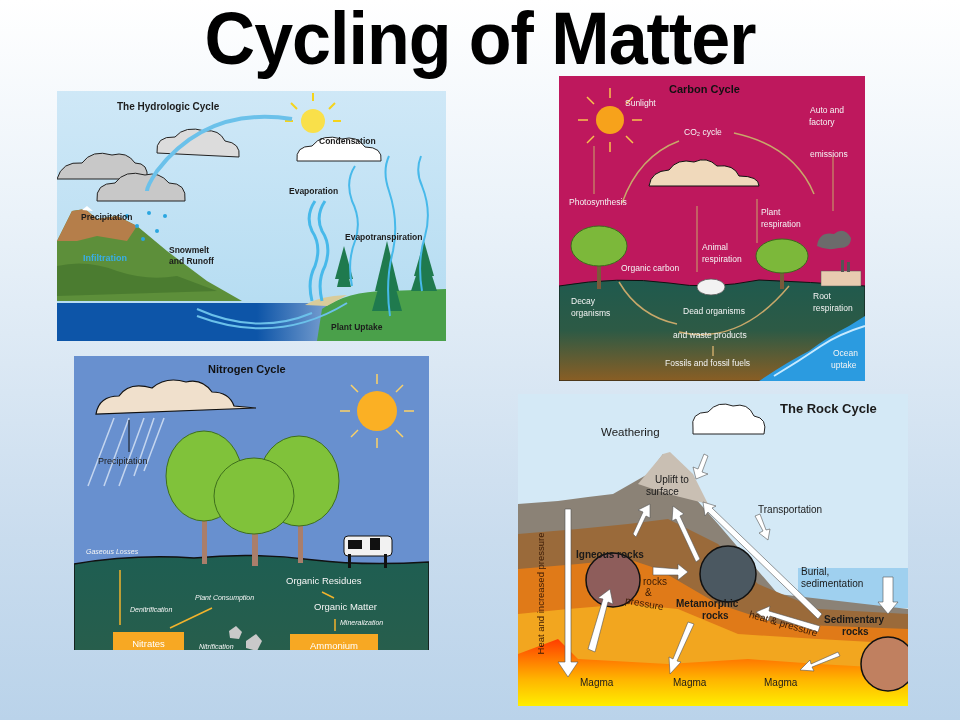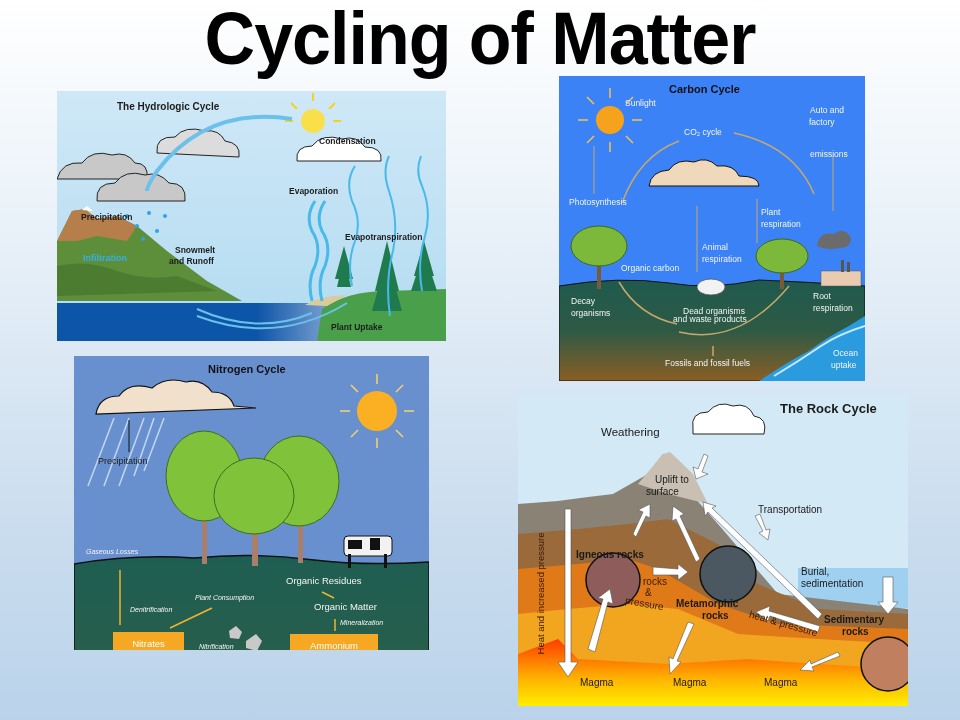--- a/index.html
+++ b/index.html
@@ -16,21 +16,21 @@
   }
   .panel { position:absolute; overflow:hidden; }
   .panel svg { position:absolute; left:0; top:0; }
   .lbl { position:absolute; white-space:nowrap; font-family:"Liberation Sans", sans-serif; line-height:1.15; }
   .ital { font-style:italic; }
 
   
   #hydro { left:57px; top:91px; width:389px; height:250px; background:linear-gradient(180deg,#cfe8f7 0%,#b2dbf1 100%); }
   #hydro .lbl { font-size:8.5px; color:#1c1c1c; font-weight:bold; }
   
-  #carbon { left:559px; top:76px; width:306px; height:305px; background:#3b82f6; }
+  #carbon { left:559px; top:76px; width:306px; height:305px; background:#be185d; }
   #carbon .lbl { font-size:8.5px; color:#f4f4f4; }
   
   #nitro { left:74px; top:356px; width:355px; height:294px; background:#6890cf; }
   #nitro .lbl { font-size:8.5px; color:#f5f5f5; }
   .nbox { position:absolute; background:#f7a823; color:#fff; font-size:9.5px; text-align:center; display:flex; align-items:center; justify-content:center; }
   
   #rock { left:518px; top:394px; width:390px; height:312px; background:#d4e9f6; }
   #rock .lbl { font-size:10px; color:#1a1a1a; }
 </style>
 </head>
@@ -104,21 +104,21 @@
     </g>
 
     <path d="M140,218 Q200,245 255,222" fill="none" stroke="#6bc1ea" stroke-width="2"></path>
     <path d="M140,225 Q220,255 290,212" fill="none" stroke="#6bc1ea" stroke-width="2"></path>
   </svg>
   <div class="lbl" style="left:60px;top:10px;font-size:10px;">The Hydrologic Cycle</div>
   <div class="lbl" style="left:262px;top:46px;">Condensation</div>
   <div class="lbl" style="left:232px;top:96px;">Evaporation</div>
   <div class="lbl" style="left:24px;top:122px;">Precipitation</div>
   <div class="lbl" style="left:26px;top:162px;color:#38aee6;font-size:9px;">Infiltration</div>
-  <div class="lbl" style="left:112px;top:155px;margin-left:6px;">Snowmelt</div>
+  <div class="lbl" style="left:112px;top:155px;">Snowmelt</div>
   <div class="lbl" style="left:112px;top:166px;">and Runoff</div>
   <div class="lbl" style="left:288px;top:142px;">Evapotranspiration</div>
   <div class="lbl" style="left:274px;top:232px;">Plant Uptake</div>
 </div>
 
 <div class="panel" id="carbon">
   <svg width="306" height="305">
     <defs>
       <linearGradient id="cg" x1="0" y1="0" x2="0" y2="1">
         <stop offset="0" stop-color="#1f5a4e"></stop>
@@ -177,21 +177,21 @@
   <div class="lbl" style="left:251px;top:54px;margin-top:20px;">emissions</div>
   <div class="lbl" style="left:10px;top:122px;">Photosynthesis</div>
   <div class="lbl" style="left:202px;top:132px;">Plant</div>
   <div class="lbl" style="left:202px;top:144px;">respiration</div>
   <div class="lbl" style="left:143px;top:167px;">Animal</div>
   <div class="lbl" style="left:143px;top:179px;">respiration</div>
   <div class="lbl" style="left:62px;top:188px;">Organic carbon</div>
   <div class="lbl" style="left:12px;top:221px;">Decay</div>
   <div class="lbl" style="left:12px;top:233px;">organisms</div>
   <div class="lbl" style="left:124px;top:231px;">Dead organisms</div>
-  <div class="lbl" style="left:114px;top:239px;">and waste products</div>
+  <div class="lbl" style="left:114px;top:255px;">and waste products</div>
   <div class="lbl" style="left:254px;top:216px;">Root</div>
   <div class="lbl" style="left:254px;top:228px;">respiration</div>
   <div class="lbl" style="left:106px;top:283px;">Fossils and fossil fuels</div>
   <div class="lbl" style="left:274px;top:273px;">Ocean</div>
   <div class="lbl" style="left:272px;top:285px;">uptake</div>
 </div>
 
 <div class="panel" id="nitro">
   <svg width="355" height="355">
     <defs>

